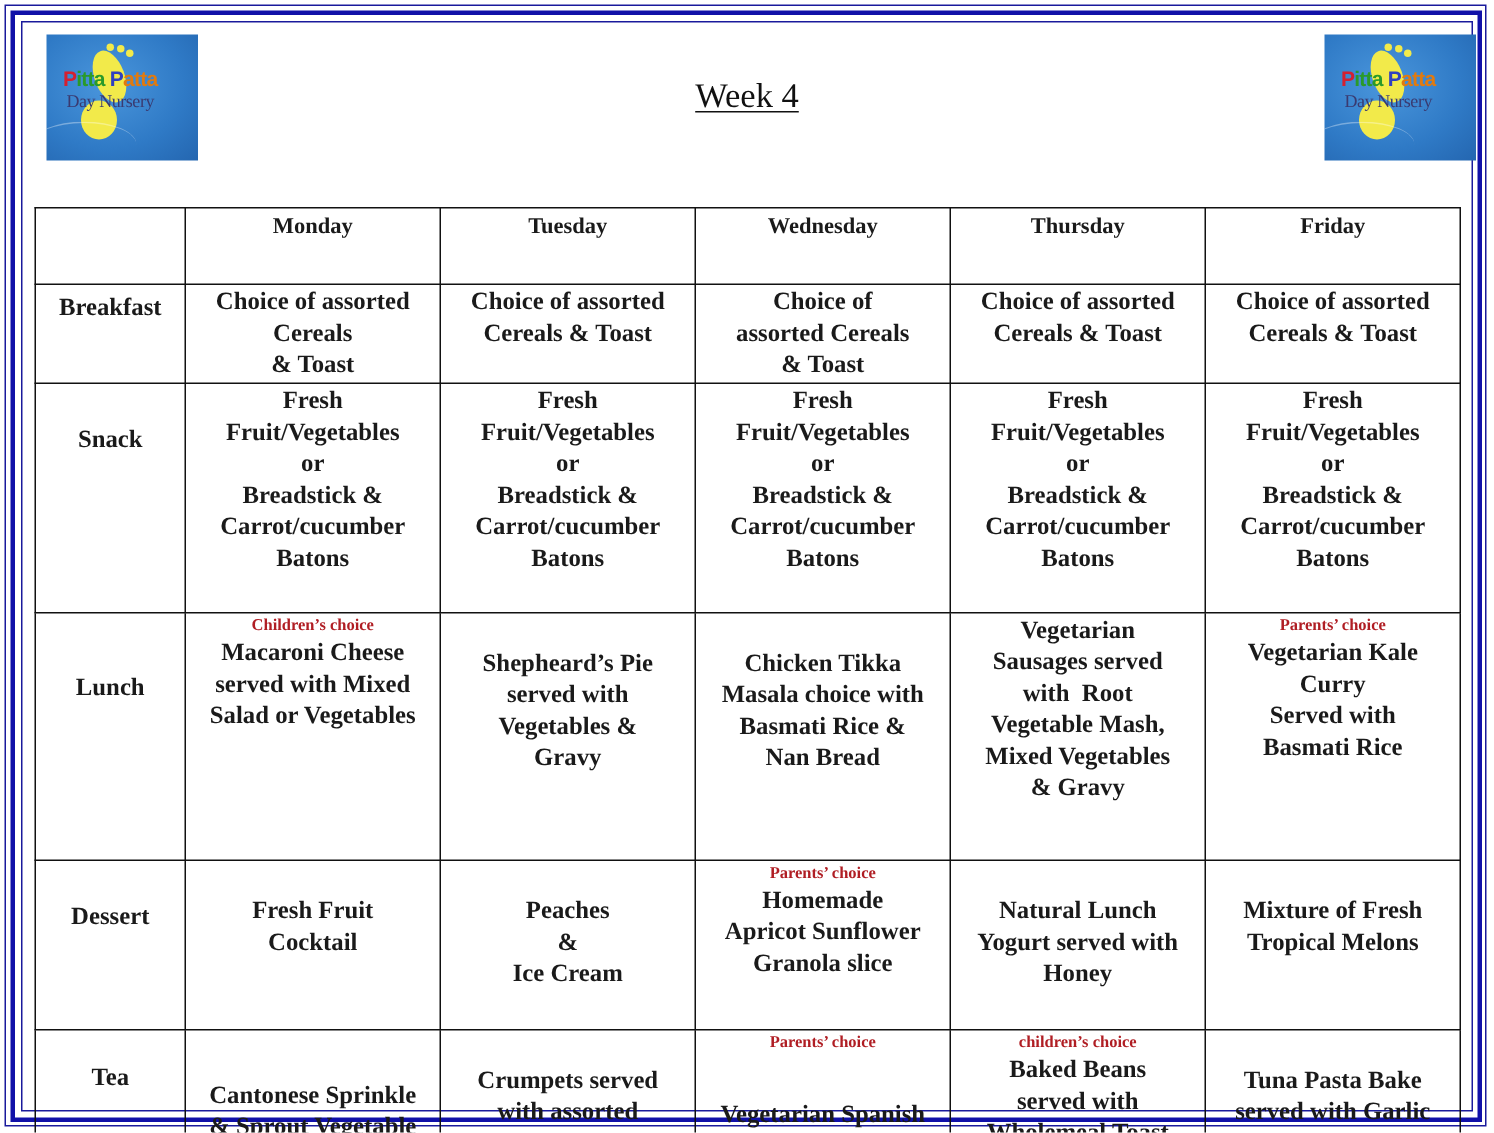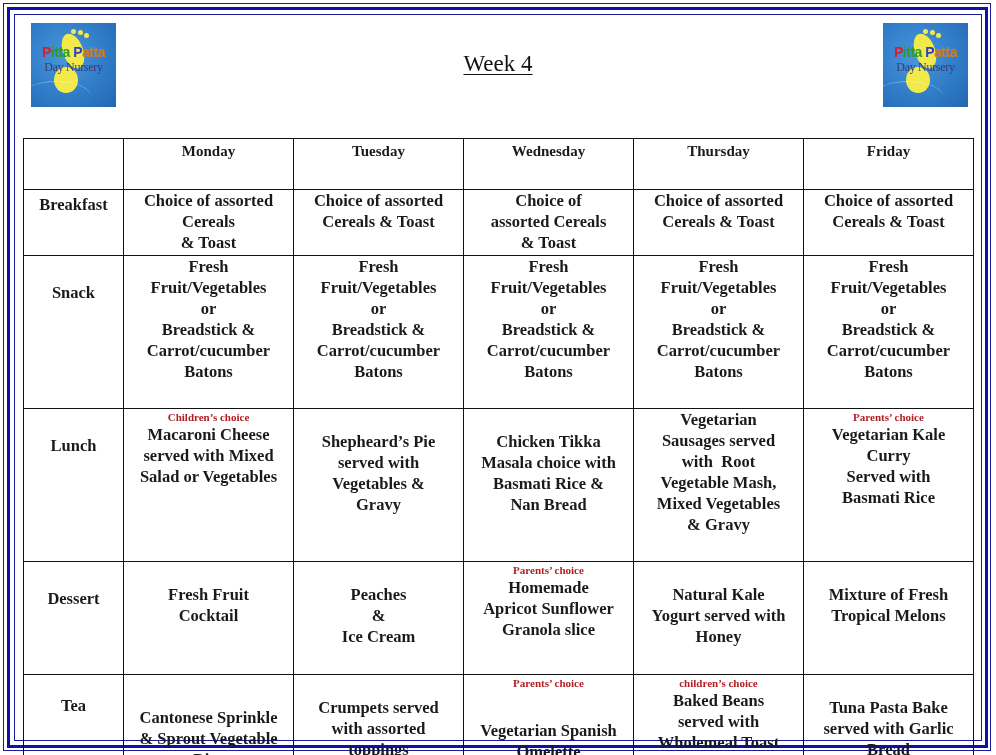--- a/index.html
+++ b/index.html
@@ -1,21 +1,21 @@
 <!DOCTYPE html>
 <html><head>
 <meta charset="utf-8">
 <style>
   html, body { margin:0; padding:0; background:#ffffff; }
   body { width:996px; height:755px; position:relative; overflow:hidden; font-family:"Liberation Serif","DejaVu Serif",serif; color:#111; }
   .frame-outer { position:absolute; left:3px; top:3px; width:988px; height:748px; border:1px solid #1a1a9c; box-sizing:border-box; }
   .frame-mid { position:absolute; left:7px; top:7px; width:981px; height:741px; border:3px solid #1010a8; box-sizing:border-box; }
   .frame-inner { position:absolute; left:14px; top:14px; width:968px; height:727px; border:1px solid #1a1a9c; box-sizing:border-box; }
 
-  .logo { position:absolute; width:85px; height:84px; overflow:hidden;
+  .logo { position:absolute; width:101px; height:84px; overflow:hidden;
     background: radial-gradient(ellipse at 40% 40%, #4a96dc 0%, #2f7ac6 60%, #2466b0 100%); }
   .logo.left { left:31px; top:23px; }
   .logo.right { left:883px; top:23px; }
   .logo .foot { position:absolute; background:#f2ea4a; border-radius:50%; }
   .logo .f1 { left:32px; top:10px; width:20px; height:36px; transform:rotate(-20deg); }
   .logo .f2 { left:23px; top:44px; width:24px; height:26px; }
   .logo .toe { position:absolute; background:#f2ea4a; border-radius:50%; width:5px; height:5px; }
   .logo .brand { position:absolute; left:2px; top:21px; width:81px; text-align:center; font-family:"Liberation Sans","DejaVu Sans",sans-serif; font-weight:bold; font-size:14px; letter-spacing:-0.5px; }
   .logo .brand span:nth-child(1){color:#d42030;} .logo .brand span:nth-child(2){color:#2a9a2a;} .logo .brand span:nth-child(3){color:#3040c0;} .logo .brand span:nth-child(4){color:#e07a10;}
   .logo .sub { position:absolute; left:0; top:37px; width:85px; text-align:center; font-family:"Liberation Serif",serif; font-size:12px; color:#3a3a70; letter-spacing:-0.3px; }
@@ -150,21 +150,21 @@
         <td style="padding-top: 0px;">
           <div style="white-space: pre;">Fresh</div>
           <div style="white-space: pre;">Fruit/Vegetables</div>
           <div style="white-space: pre;">or</div>
           <div style="white-space: pre;">Breadstick &amp;</div>
           <div style="white-space: pre;">Carrot/cucumber</div>
           <div style="white-space: pre;">Batons</div>
         </td>
       </tr>
   <tr class="r-lunch">
-        <td class="rowlabel" style="padding-top: 26px; margin-top: 48px;">Lunch</td>
+        <td class="rowlabel" style="padding-top: 38px; margin-top: 48px;">Lunch</td>
         <td style="padding-top: 2px;">
           <span class="tag">Children’s choice</span>
           <div style="white-space: pre;">Macaroni Cheese</div>
           <div style="white-space: pre;">served with Mixed</div>
           <div style="white-space: pre;">Salad or Vegetables</div>
         </td>
         <td style="padding-top: 22px;">
           <div style="white-space: pre;">Shepheard’s Pie</div>
           <div style="white-space: pre;">served with</div>
           <div style="white-space: pre;">Vegetables &amp;</div>
@@ -203,21 +203,21 @@
           <div style="white-space: pre;">&amp;</div>
           <div style="white-space: pre;">Ice Cream</div>
         </td>
         <td style="padding-top: 2px;">
           <span class="tag">Parents’ choice</span>
           <div style="white-space: pre;">Homemade</div>
           <div style="white-space: pre;">Apricot Sunflower</div>
           <div style="white-space: pre;">Granola slice</div>
         </td>
         <td style="padding-top: 22px;">
-          <div style="white-space: pre;">Natural Kale</div>
+          <div style="white-space: pre;">Natural Lunch</div>
           <div style="white-space: pre;">Yogurt served with</div>
           <div style="white-space: pre;">Honey</div>
         </td>
         <td style="padding-top: 22px;">
           <div style="white-space: pre;">Mixture of Fresh</div>
           <div style="white-space: pre;">Tropical Melons</div>
         </td>
       </tr>
   <tr class="r-tea">
         <td class="rowlabel" style="padding-top: 20px;">Tea</td>

